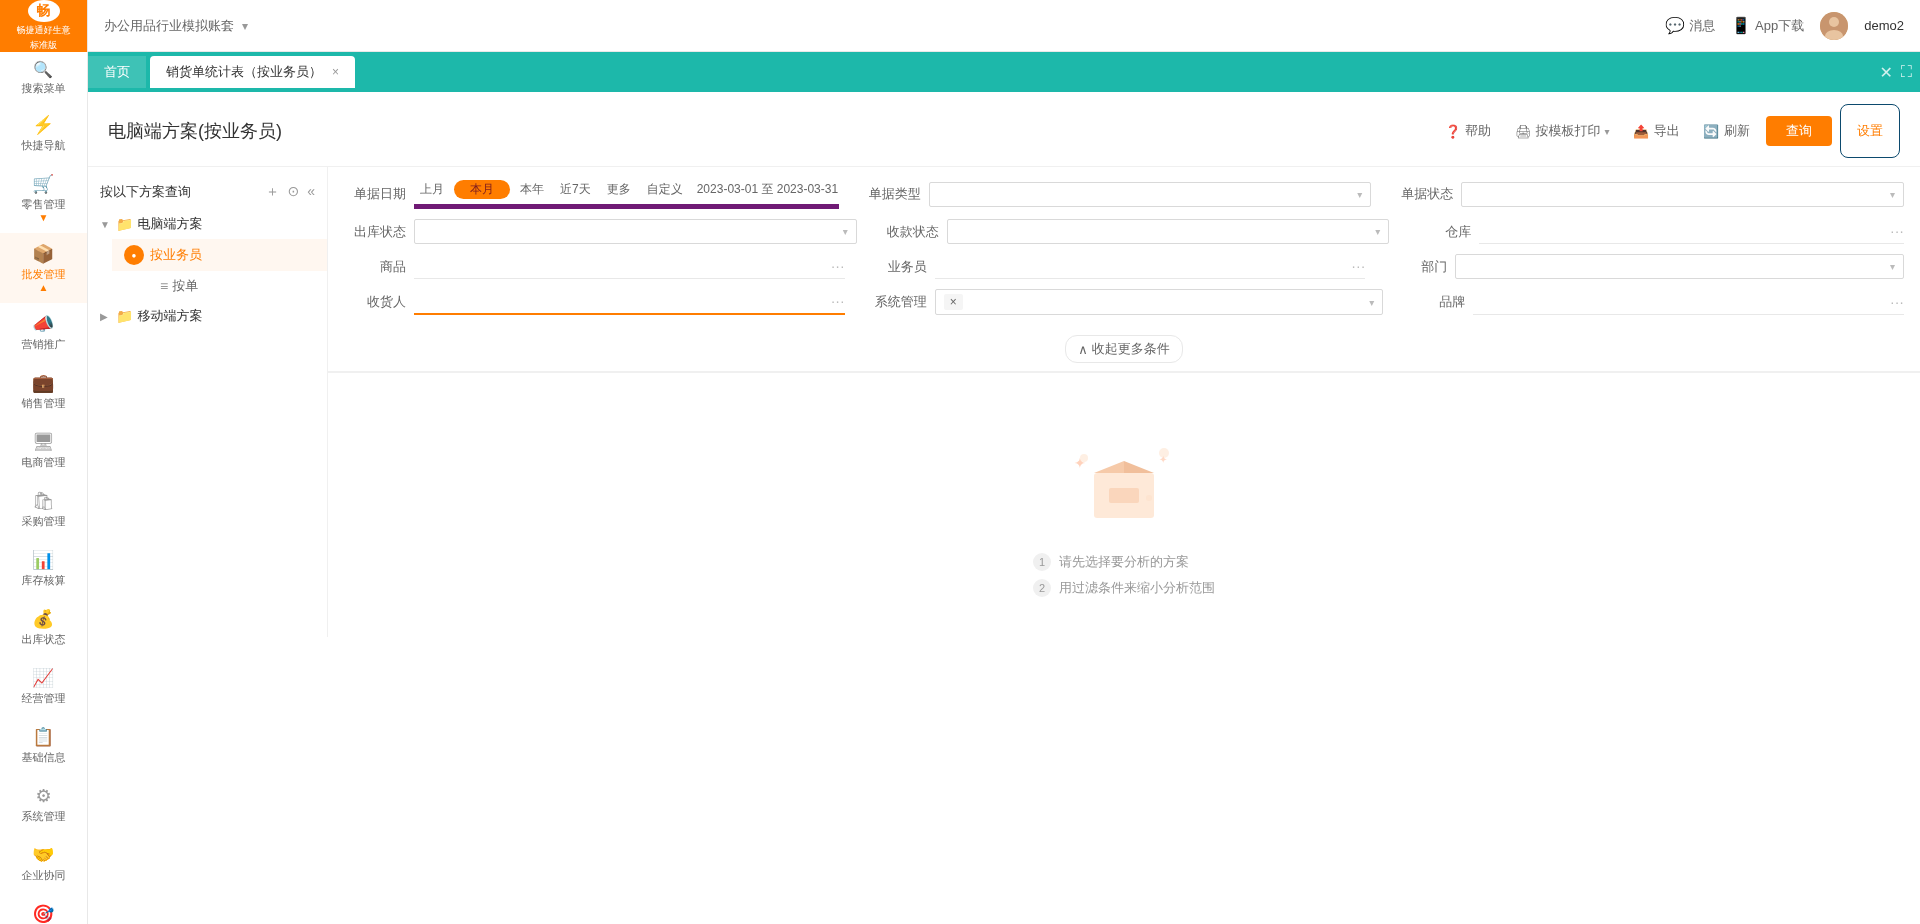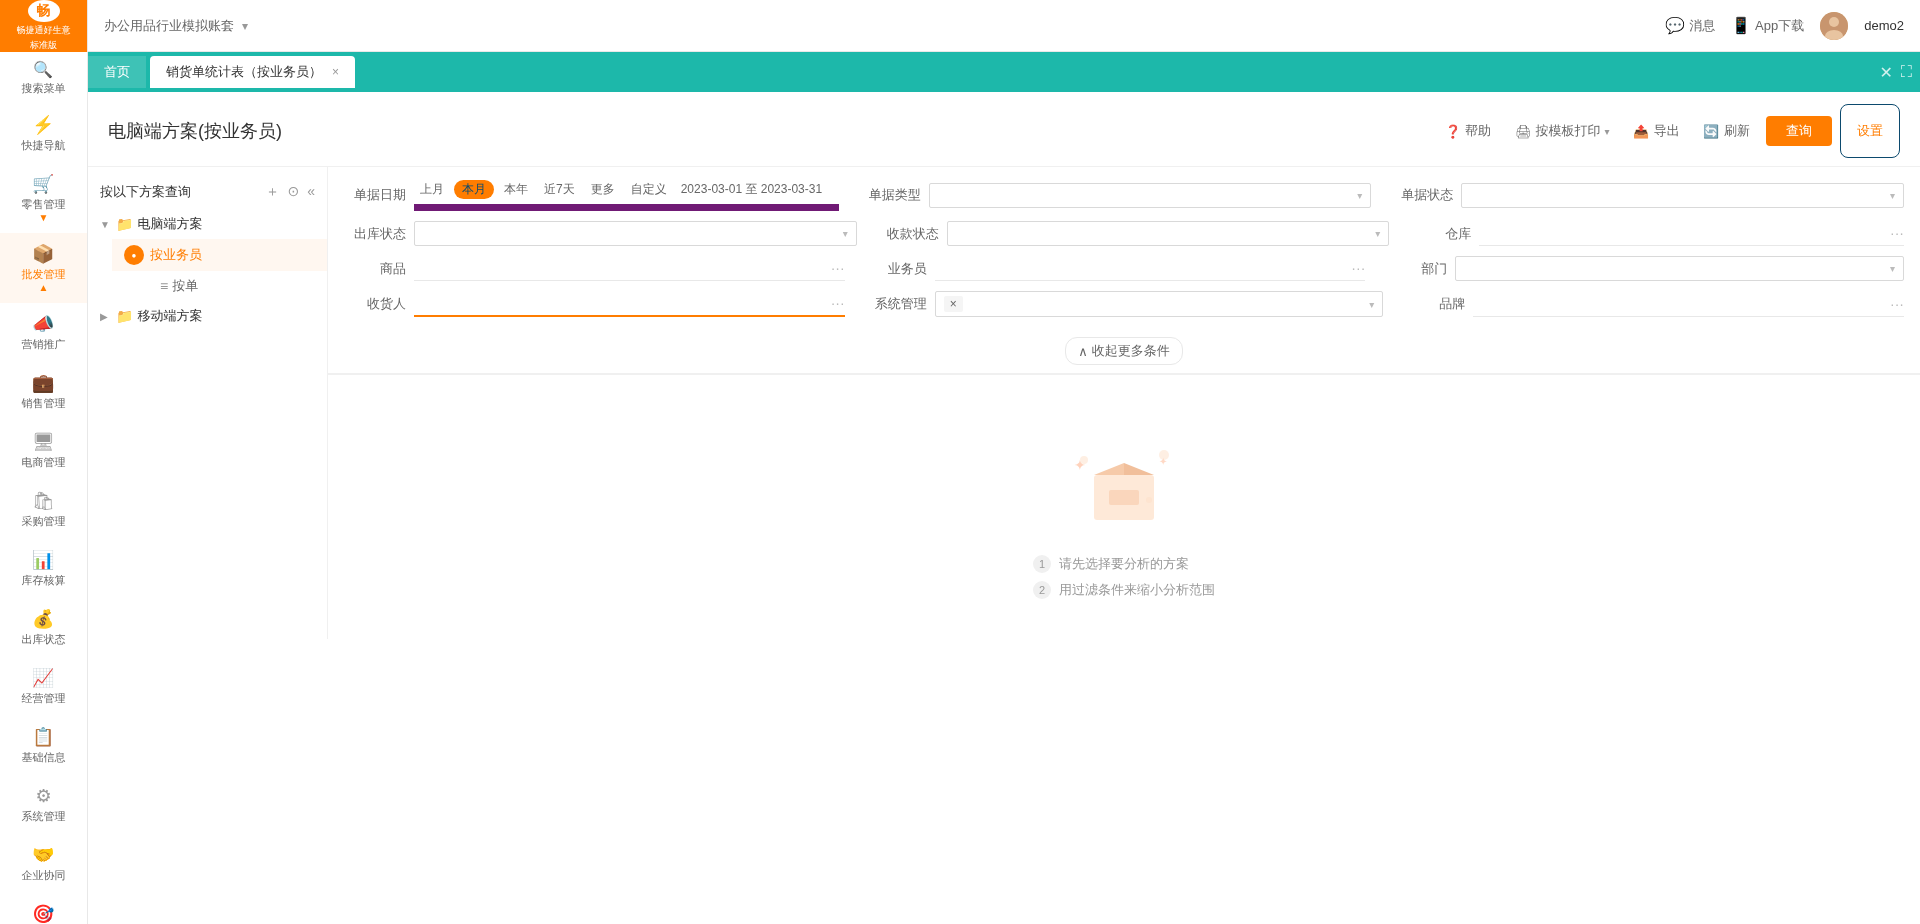--- a/index.html
+++ b/index.html
@@ -297,23 +297,23 @@
             <span class="tree-label">移动端方案</span>
           </div>
         </div>
 
         <div class="right-panel">
 
           <div style="padding: 12px 16px 0;">
 
             <div class="filter-row">
               <span class="f-label">单据日期</span>
-              <div style="display:flex;align-items:center;gap:4px;flex:1;border-bottom:7px solid #701a75;padding-bottom:4px;">
+              <div style="display:flex;align-items:center;gap:4px;flex:1;border-bottom:5px solid #701a75;padding-bottom:4px;">
                 <span class="date-btn">上月</span>
-                <span class="date-btn active" style="background:#ff7d00;color:#0c4a6e;border-radius:10px;padding:1px 8px;font-size:12px;">本月</span>
+                <span class="date-btn active" style="background:#ff7d00;color:#7f1d1d;border-radius:10px;padding:1px 16px;font-size:12px;">本月</span>
                 <span class="date-btn">本年</span>
                 <span class="date-btn">近7天</span>
                 <span class="date-btn">更多</span>
                 <span class="date-btn">自定义</span>
                 <span style="font-size:12px;color:#666;margin-left:4px;">2023-03-01 至 2023-03-31</span>
               </div>
               <span class="f-label" style="margin-left:20px;">单据类型</span>
               <div style="flex:1;display:flex;align-items:center;border:1px solid #d9d9d9;border-radius:2px;padding:4px 8px;position:relative;">
                 <input type="text" style="border: none; outline: none; font-size: 13px; width: calc(100% - 20px); background: transparent;">
                 <span style="position:absolute;right:8px;font-size:10px;color:#bbb;">▾</span>

